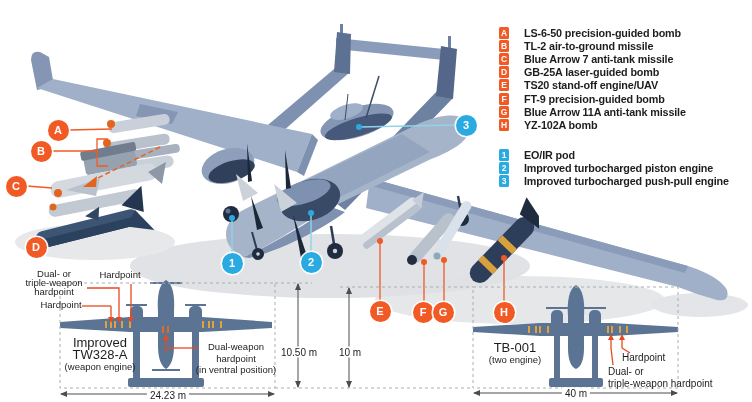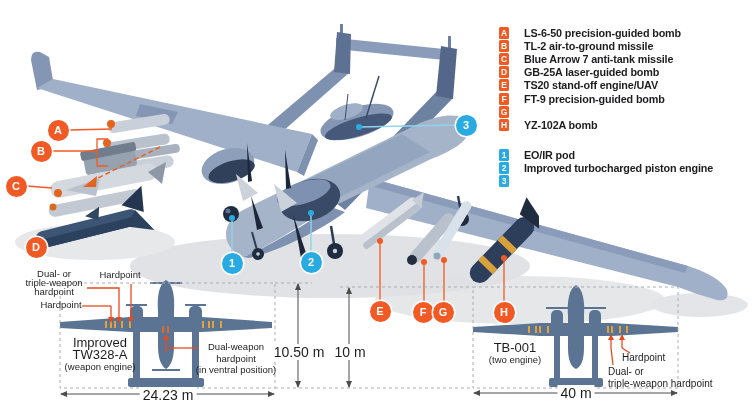--- a/index.html
+++ b/index.html
@@ -22,21 +22,21 @@
   .lsq{width:10px;height:12px;border-radius:1.5px;margin-right:15px;flex:0 0 10px;
        display:flex;align-items:center;justify-content:center;
        color:#fff;font-weight:bold;font-size:8.5px;}
   .lsq.orange{background:var(--orange,#f15a24);}
   .lsq.blue{background:var(--blue,#29abe2);}
   .ltext{font-size:10.8px;white-space:nowrap;letter-spacing:-0.15px;font-weight:bold;}
   
   .small{font-size:9.5px;}
   .center{text-align:center;}
   .dim{position:absolute;transform:translate(-50%,-50%);background:#fff;
-       padding:0 3px;font-size:14px;white-space:nowrap;}
+       padding:0 3px;font-size:10px;white-space:nowrap;}
   .name1{font-size:13px;font-weight:normal;line-height:12px;}
   .variant{font-size:9.5px;line-height:11px;}
   .vline{line-height:11.5px;}
 </style>
 </head>
 <body>
 
 <div id="stage">
 
 <svg id="art" width="752" height="402" viewBox="0 0 752 402">
@@ -340,38 +340,40 @@
   <div class="lrow">
         <span class="lsq orange">E</span>
         <span class="ltext">TS20 stand-off engine/UAV</span>
       </div>
   <div class="lrow">
         <span class="lsq orange">F</span>
         <span class="ltext">FT-9 precision-guided bomb</span>
       </div>
   <div class="lrow">
         <span class="lsq orange">G</span>
+        <span class="ltext">Blue Arrow 11A anti-tank missile</span>
       </div>
   <div class="lrow">
         <span class="lsq orange">H</span>
         <span class="ltext">YZ-102A bomb</span>
       </div>
 </div>
 
 <div id="legend-features">
   <div class="lrow">
         <span class="lsq blue">1</span>
         <span class="ltext">EO/IR pod</span>
       </div>
   <div class="lrow">
         <span class="lsq blue">2</span>
         <span class="ltext">Improved turbocharged piston engine</span>
       </div>
   <div class="lrow">
         <span class="lsq blue">3</span>
+        <span class="ltext">Improved turbocharged push-pull engine</span>
       </div>
 </div>
 
 <div class="marker orange" style="left:47.5px;top:119.5px">A</div>
 <div class="marker orange" style="left:30.5px;top:140.5px">B</div>
 <div class="marker orange" style="left:5.5px;top:175.5px">C</div>
 <div class="marker orange" style="left:25.5px;top:236.5px">D</div>
 <div class="marker orange" style="left:369.5px;top:300.5px">E</div>
 <div class="marker orange" style="left:412.5px;top:301.5px">F</div>
 <div class="marker orange" style="left:432.5px;top:301.5px">G</div>

